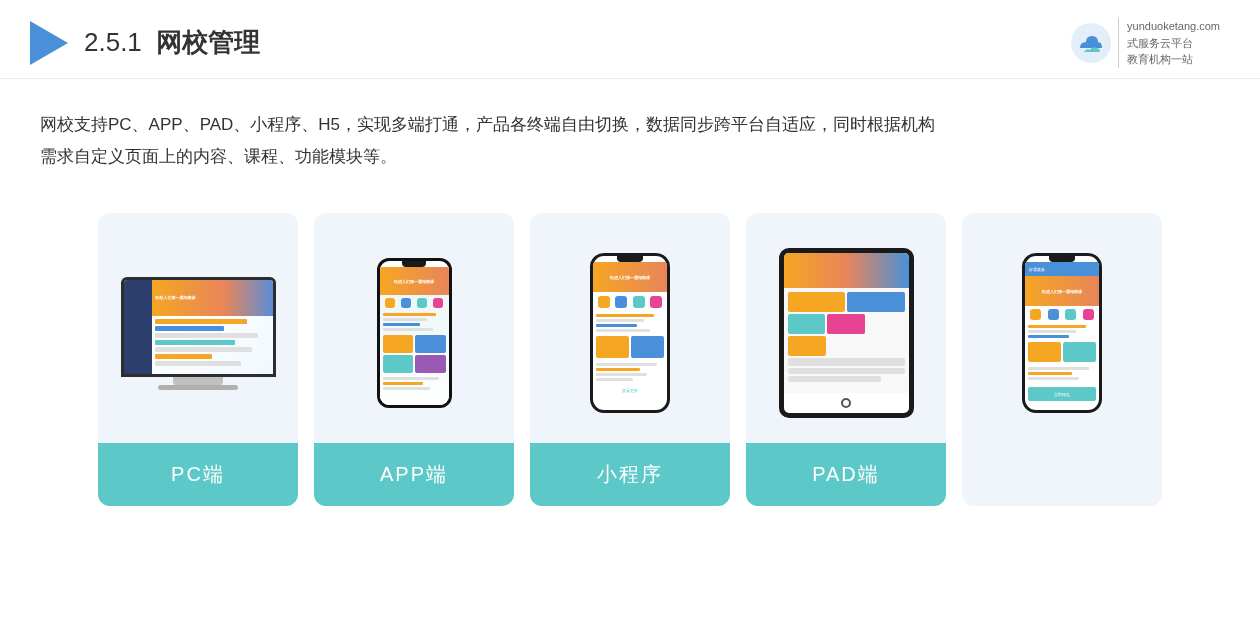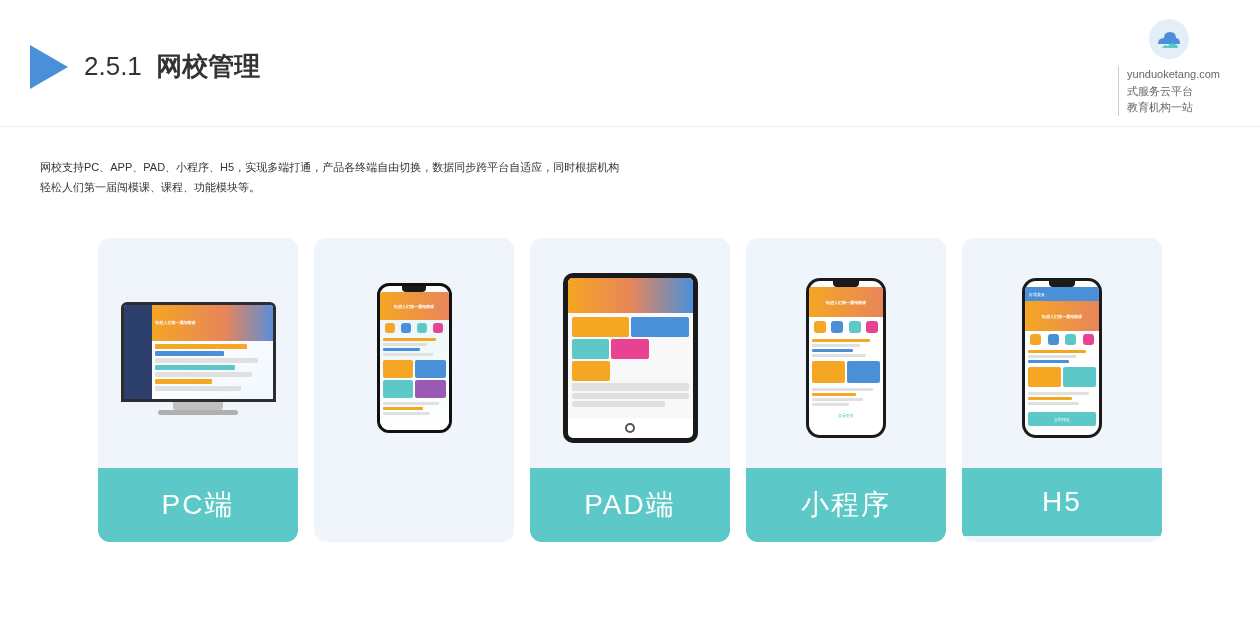--- a/index.html
+++ b/index.html
@@ -36,21 +36,20 @@
       color: #333;
       font-weight: 400;
     }
     .page-title .bold {
       font-weight: 700;
     }
     .header-right {
       display: flex;
       align-items: center;
       gap: 10px;
-      flex-direction: column;
     }
     .brand-logo {
       display: flex;
       align-items: center;
       gap: 6px;
     }
     .brand-icon {
       width: 42px;
       height: 42px;
     }
@@ -58,21 +57,21 @@
       font-size: 11px;
       color: #666;
       line-height: 1.5;
       border-left: 1px solid #ccc;
       padding-left: 8px;
     }
 
     
     .description {
       padding: 30px 40px 20px 40px;
-      font-size: 11px;
+      font-size: 17px;
       color: #333;
       line-height: 1.9;
     }
 
     
     .cards-container {
       display: flex;
       gap: 16px;
       padding: 20px 40px 30px 40px;
       justify-content: center;
@@ -95,21 +94,21 @@
       align-items: center;
       justify-content: center;
       padding: 20px 12px 10px;
     }
 
     .card-label {
       width: 100%;
       background: #5cc8c8;
       color: #fff;
       text-align: center;
-      font-size: 28px;
+      font-size: 20px;
       padding: 18px 0;
       letter-spacing: 2px;
     }
 
     
     .pc-mockup {
       position: relative;
     }
     .pc-screen-outer {
       width: 155px;
@@ -348,21 +347,21 @@
     <div class="brand-text-block">
       <div>yunduoketang.com</div>
       <div>式服务云平台</div>
       <div>教育机构一站</div>
     </div>
   </div>
 </div>
 
 <div class="description">
   <div>网校支持PC、APP、PAD、小程序、H5，实现多端打通，产品各终端自由切换，数据同步跨平台自适应，同时根据机构</div>
-  <div>轻松人们第一届闯模课、课程、功能模块等。</div>
+  <div>需求自定义页面上的内容、课程、功能模块等。</div>
 </div>
 
 <div class="cards-container">
 
   <div class="card">
     <div class="card-image-area">
       <div class="pc-mockup">
         <div class="pc-screen-outer">
           <div class="pc-screen-inner">
             <div class="pc-screen-content">
@@ -418,20 +417,56 @@
             <div class="phone-card-mini" style="background:#9b59b6"></div>
           </div>
           <div class="phone-content-lines" style="margin-top:2px">
             <div class="phone-line" style="width:90%"></div>
             <div class="phone-line colored" style="width:65%"></div>
             <div class="phone-line" style="width:75%"></div>
           </div>
         </div>
       </div>
     </div>
+    <div class="card-label">APP端</div>
+  </div>
+
+  <div class="card">
+    <div class="card-image-area">
+      <div class="small-phone">
+        <div class="small-phone-notch"></div>
+        <div class="small-phone-screen">
+          <div class="phone-banner" style="height:30px">轻进人们第一届闯模课</div>
+          <div class="phone-icons-row" style="padding:4px 2px">
+            <div class="phone-icon-dot" style="background:#f5a623;width:12px;height:12px"></div>
+            <div class="phone-icon-dot" style="background:#4a90d9;width:12px;height:12px"></div>
+            <div class="phone-icon-dot" style="background:#5cc8c8;width:12px;height:12px"></div>
+            <div class="phone-icon-dot" style="background:#e84393;width:12px;height:12px"></div>
+          </div>
+          <div class="phone-content-lines">
+            <div class="phone-line colored" style="width:85%"></div>
+            <div class="phone-line" style="width:70%"></div>
+            <div class="phone-line blue" style="width:60%"></div>
+            <div class="phone-line" style="width:80%"></div>
+          </div>
+          <div class="phone-card-row">
+            <div class="phone-card-mini" style="background:#f5a623;height:22px"></div>
+            <div class="phone-card-mini" style="background:#4a90d9;height:22px"></div>
+          </div>
+          <div class="phone-content-lines" style="margin-top:3px">
+            <div class="phone-line" style="width:90%"></div>
+            <div class="phone-line colored" style="width:65%"></div>
+            <div class="phone-line" style="width:75%"></div>
+            <div class="phone-line" style="width:55%"></div>
+          </div>
+          <div style="padding:3px;font-size:4px;color:#5cc8c8;text-align:center">查看更多</div>
+        </div>
+      </div>
+    </div>
+    <div class="card-label">小程序</div>
   </div>
 
   <div class="card">
     <div class="card-image-area">
       <div class="pad-mockup">
         <div class="pad-screen">
           <div class="pad-banner"></div>
           <div class="pad-content">
             <div class="pad-card" style="width:calc(50% - 1px); background:#f5a623"></div>
             <div class="pad-card" style="width:calc(50% - 1px); background:#4a90d9"></div>
@@ -447,55 +482,20 @@
       </div>
     </div>
     <div class="card-label">PAD端</div>
   </div>
 
   <div class="card">
     <div class="card-image-area">
       <div class="small-phone">
         <div class="small-phone-notch"></div>
         <div class="small-phone-screen">
-          <div class="phone-banner" style="height:30px">轻进人们第一届闯模课</div>
-          <div class="phone-icons-row" style="padding:4px 2px">
-            <div class="phone-icon-dot" style="background:#f5a623;width:12px;height:12px"></div>
-            <div class="phone-icon-dot" style="background:#4a90d9;width:12px;height:12px"></div>
-            <div class="phone-icon-dot" style="background:#5cc8c8;width:12px;height:12px"></div>
-            <div class="phone-icon-dot" style="background:#e84393;width:12px;height:12px"></div>
-          </div>
-          <div class="phone-content-lines">
-            <div class="phone-line colored" style="width:85%"></div>
-            <div class="phone-line" style="width:70%"></div>
-            <div class="phone-line blue" style="width:60%"></div>
-            <div class="phone-line" style="width:80%"></div>
-          </div>
-          <div class="phone-card-row">
-            <div class="phone-card-mini" style="background:#f5a623;height:22px"></div>
-            <div class="phone-card-mini" style="background:#4a90d9;height:22px"></div>
-          </div>
-          <div class="phone-content-lines" style="margin-top:3px">
-            <div class="phone-line" style="width:90%"></div>
-            <div class="phone-line colored" style="width:65%"></div>
-            <div class="phone-line" style="width:75%"></div>
-            <div class="phone-line" style="width:55%"></div>
-          </div>
-          <div style="padding:3px;font-size:4px;color:#5cc8c8;text-align:center">查看更多</div>
-        </div>
-      </div>
-    </div>
-    <div class="card-label">小程序</div>
-  </div>
-
-  <div class="card">
-    <div class="card-image-area">
-      <div class="small-phone">
-        <div class="small-phone-notch"></div>
-        <div class="small-phone-screen">
           <div style="background:#4a90d9;height:14px;display:flex;align-items:center;padding:2px 4px;">
             <span style="font-size:4px;color:#fff">好课美食</span>
           </div>
           <div class="phone-banner" style="height:30px;background:linear-gradient(90deg,#f5a623,#e8855a)">轻进人们第一届闯模课</div>
           <div class="phone-icons-row" style="padding:3px 2px">
             <div class="phone-icon-dot" style="background:#f5a623;width:11px;height:11px"></div>
             <div class="phone-icon-dot" style="background:#4a90d9;width:11px;height:11px"></div>
             <div class="phone-icon-dot" style="background:#5cc8c8;width:11px;height:11px"></div>
             <div class="phone-icon-dot" style="background:#e84393;width:11px;height:11px"></div>
           </div>
@@ -512,16 +512,15 @@
             <div class="phone-line" style="width:90%"></div>
             <div class="phone-line colored" style="width:65%"></div>
             <div class="phone-line" style="width:75%"></div>
           </div>
           <div style="margin:3px;height:14px;background:#5cc8c8;border-radius:2px;display:flex;align-items:center;justify-content:center">
             <span style="font-size:4px;color:#fff">立即报名</span>
           </div>
         </div>
       </div>
     </div>
-    <div class="card-label">H5</div>
   </div>
 
 </div>
 
 </body></html>

